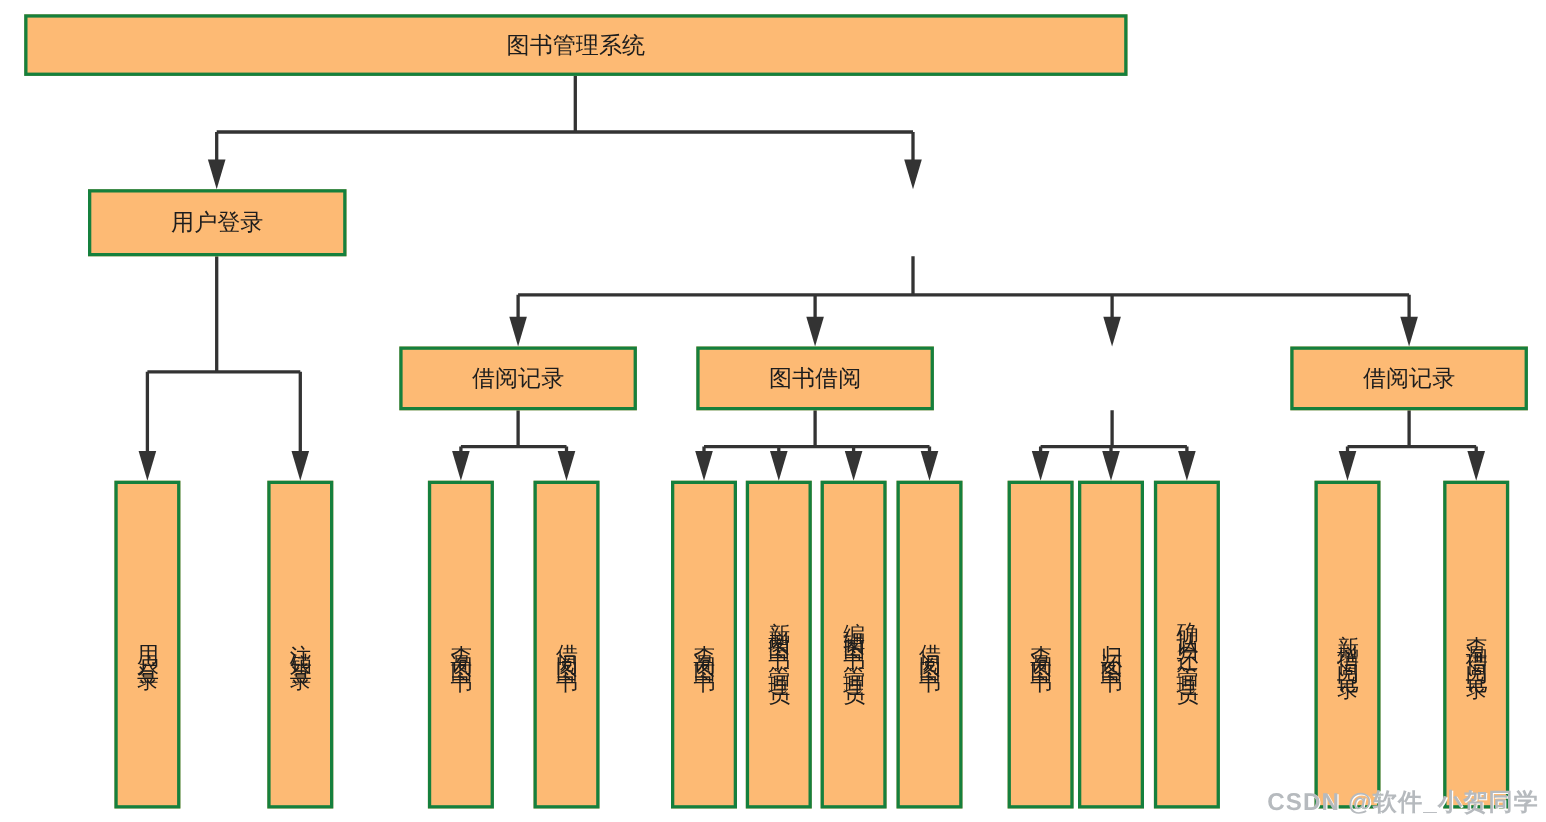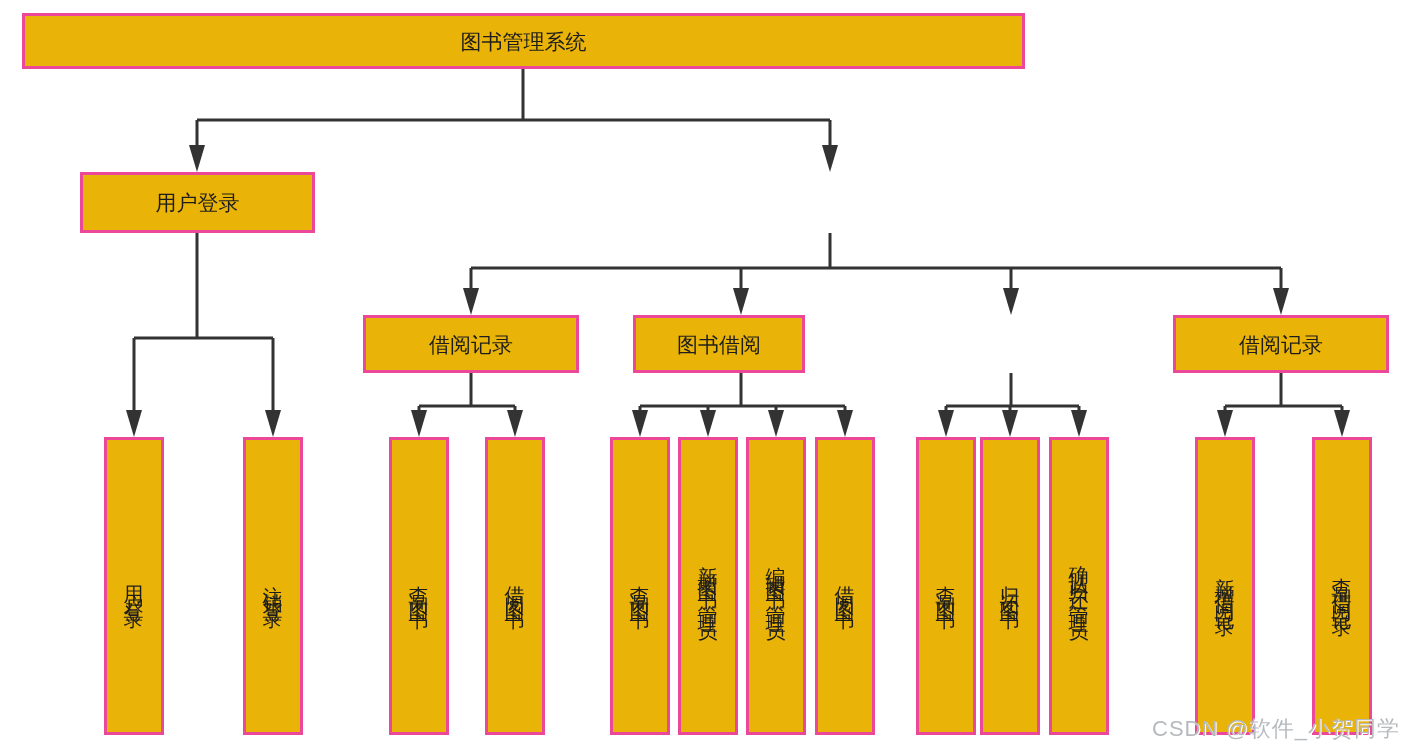--- a/index.html
+++ b/index.html
@@ -5,54 +5,54 @@
   html,body{margin:0;padding:0;background:#ffffff;}
   .canvas{
     position:relative;width:1405px;height:747px;background:#ffffff;
     overflow:hidden;font-family:"Liberation Sans",sans-serif;
   }
   svg.connectors{position:absolute;left:0;top:0;z-index:1;}
   svg.connectors path{stroke:#333333;stroke-width:3;fill:none;}
   svg.connectors polygon{fill:#333333;stroke:none;}
   .box{
     position:absolute;box-sizing:border-box;z-index:2;
-    border:3px solid #ec4899;background:#eab308;color:#1d1d1d;
+    border:3px solid #15803d;background:#fdba74;color:#1d1d1d;
     display:flex;align-items:center;justify-content:center;
     font-size:21px;line-height:1;white-space:nowrap;
   }
   .leaf{
     top:437px;width:60px;height:298px;
     writing-mode:vertical-rl;text-orientation:mixed;
     letter-spacing:8px;font-size:20px;white-space:normal;
     padding:8px 0;
   }
   #n-root{left:22px;top:13px;width:1003px;height:56px;}
   #n-user-login{left:80px;top:172px;width:235px;height:61px;}
   #n-book-mgmt{left:712px;top:172px;width:236px;height:61px;}
   #n-new-book{left:363px;top:315px;width:216px;height:58px;}
-  #n-book-borrow{left:633px;top:315px;width:172px;height:58px;text-align:center;}
+  #n-book-borrow{left:633px;top:315px;width:216px;height:58px;text-align:center;}
   #n-current-borrow{left:903px;top:315px;width:216px;height:58px;}
   #n-borrow-records{left:1173px;top:315px;width:216px;height:58px;}
   #l-user-login{left:104px;}
   #l-logout{left:243px;}
   #l-nb-query{left:389px;}
   #l-nb-borrow{left:485px;}
   #l-bw-query{left:610px;}
   #l-bw-add{left:678px;}
   #l-bw-edit{left:746px;}
   #l-bw-borrow{left:815px;}
   #l-cb-query{left:916px;}
   #l-cb-return{left:980px;}
   #l-cb-confirm{left:1049px;}
   #l-rec-add{left:1195px;}
   #l-rec-query{left:1312px;}
   .watermark{
     position:absolute;left:1152px;top:714px;z-index:5;
     font-size:22px;letter-spacing:1px;color:#b6babe;
-    text-shadow:1px 1px 0 #ffffff;white-space:nowrap;
+    text-shadow:1px 1px 0 #ffffff;white-space:nowrap;font-weight:bold;
   }
 </style>
 </head>
 <body>
 
 <div class="canvas">
 
   <svg class="connectors" width="1405" height="747">
     <g>
       <path d="M523,69 V120 M197,120 H830 M197,120 V150 M830,120 V150

